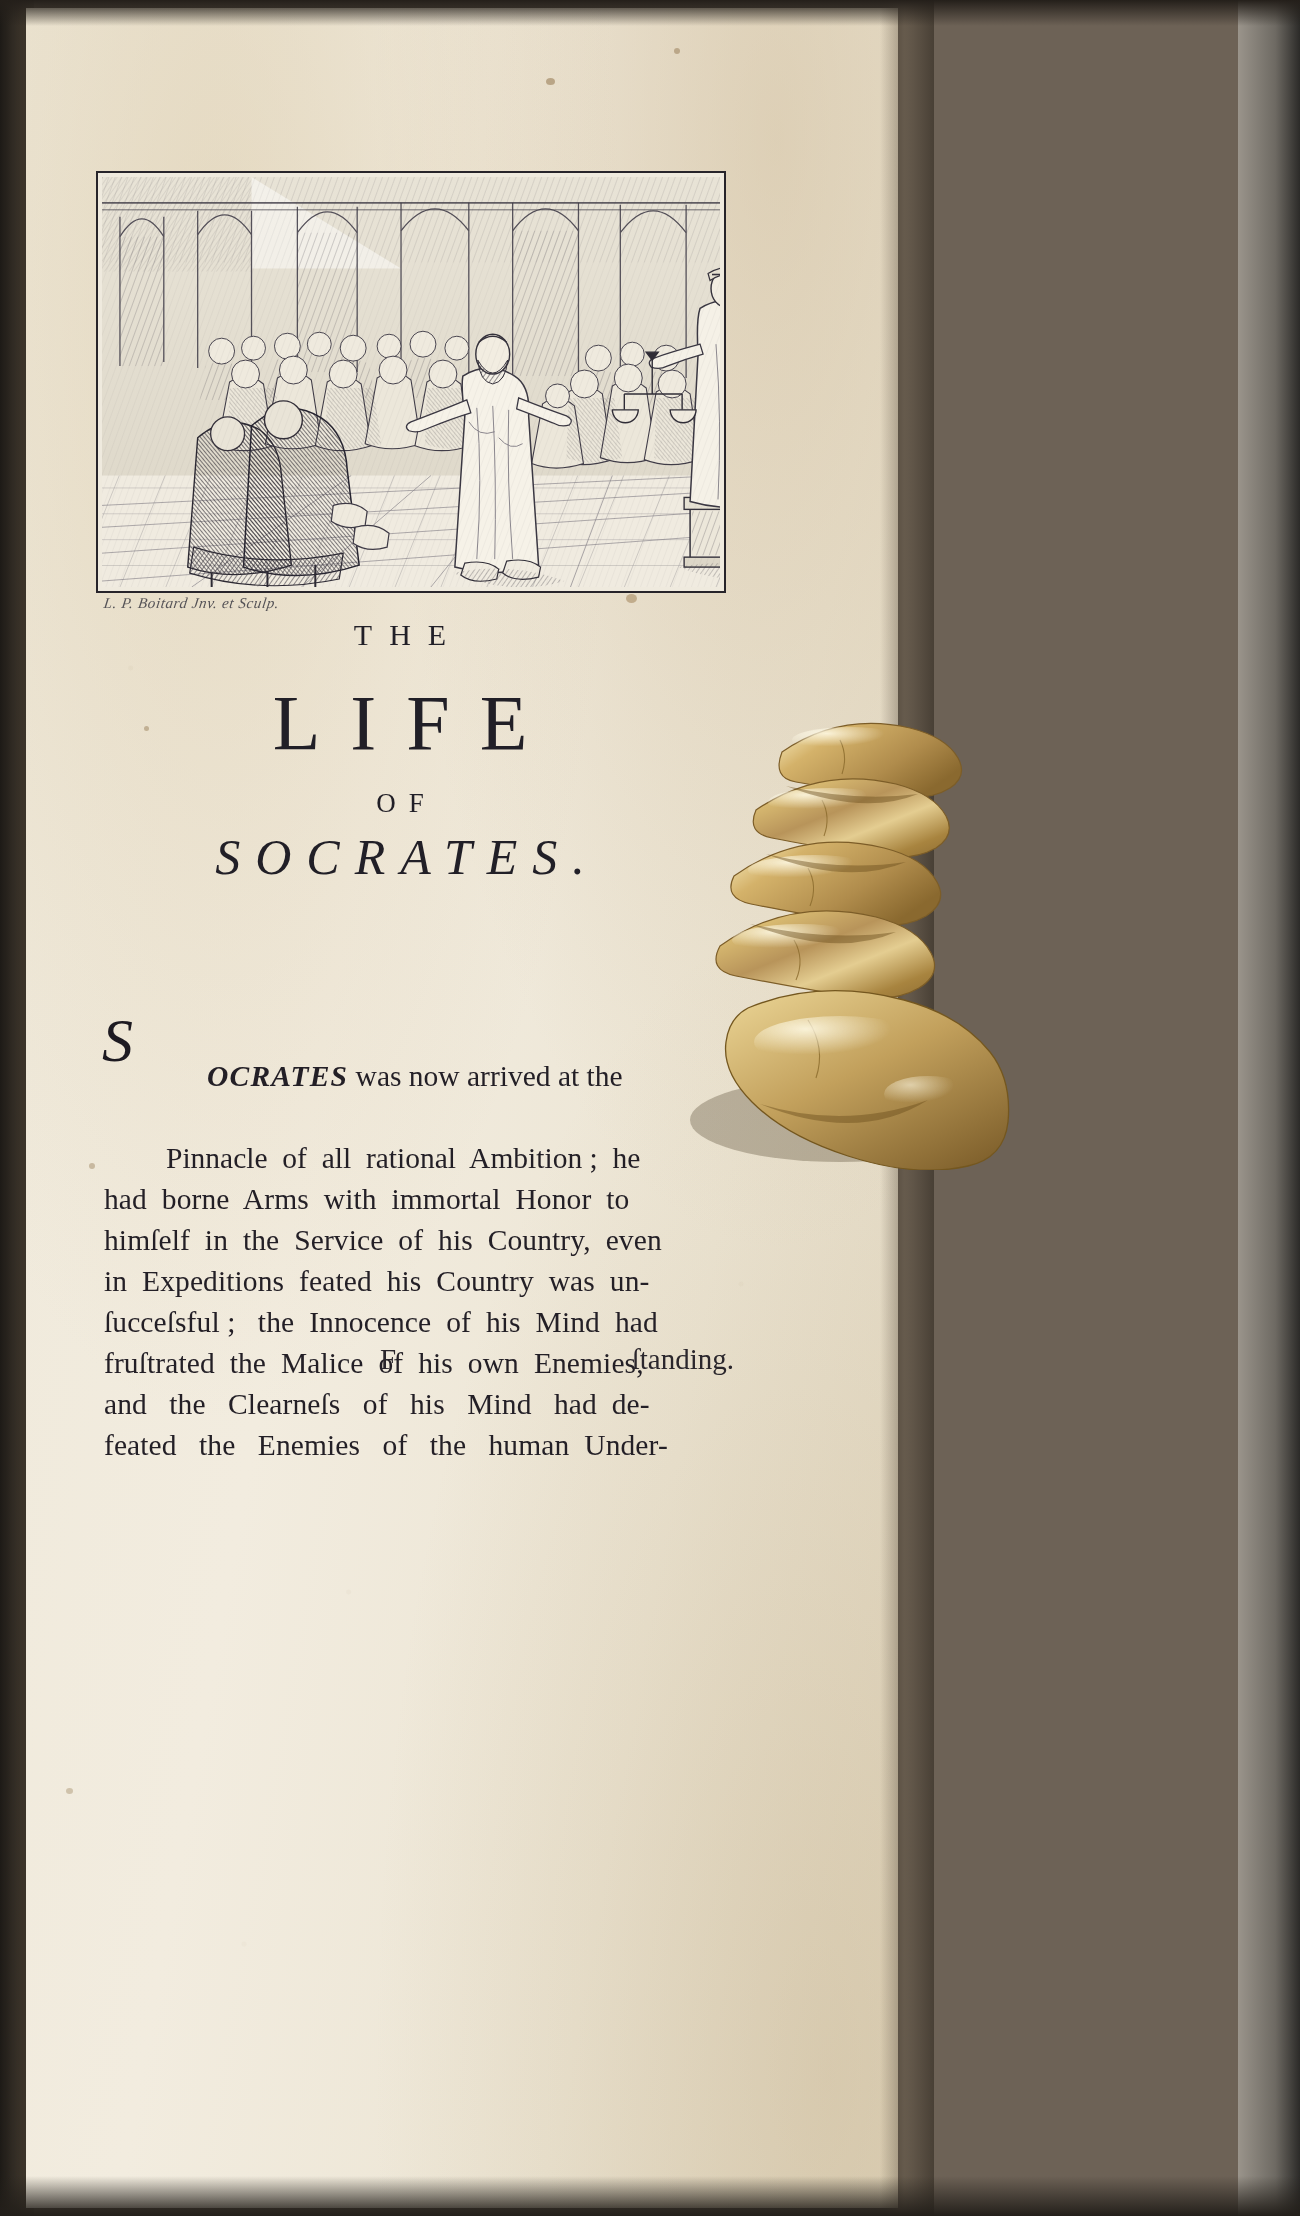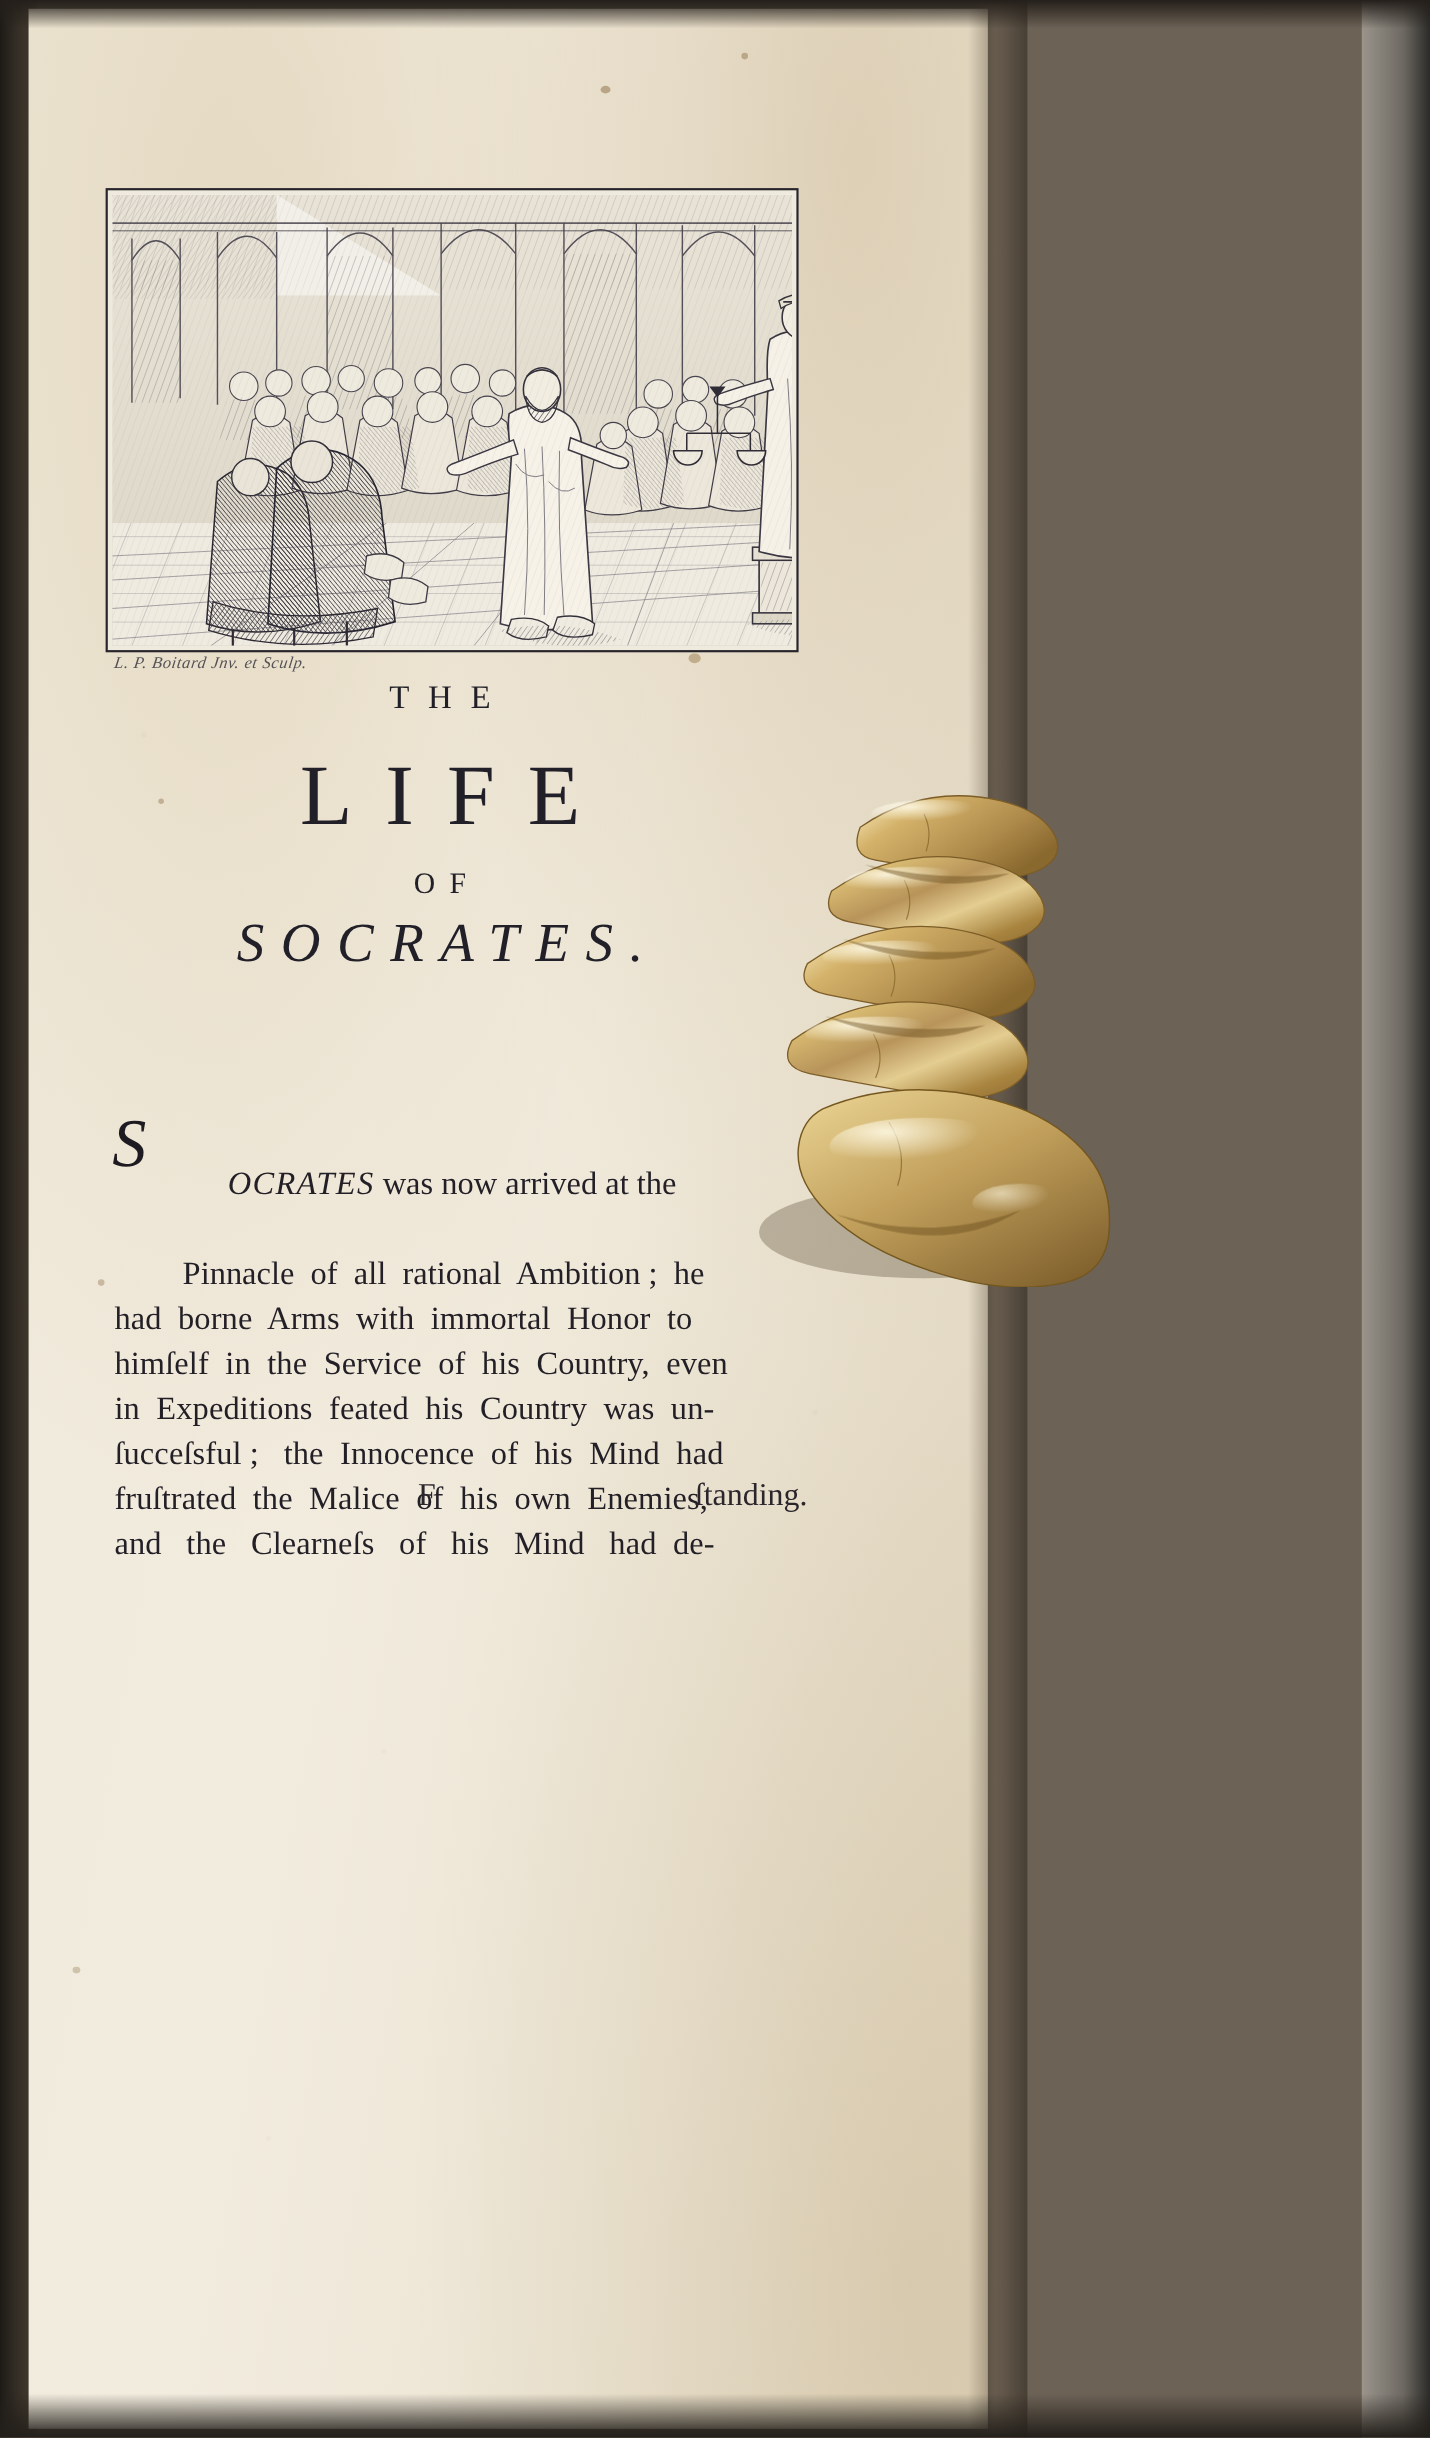--- a/index.html
+++ b/index.html
@@ -59,21 +59,21 @@
   .ln-of{font-size:27px;letter-spacing:13px;margin-left:13px;line-height:1;margin-top:28px;}
   .ln-socrates{font-size:50px;font-style:italic;letter-spacing:15px;margin-left:15px;line-height:1;margin-top:15px;}
   .ln-book{font-size:34px;letter-spacing:9px;margin-left:9px;line-height:1;margin-top:34px;}
 
   .body-text{position:absolute;left:78px;top:1007px;width:632px;color:#231f26;}
   .body-line{font-size:29.5px;line-height:41px;white-space:pre;position:relative;}
   .body-line.just{letter-spacing:.1px;}
   .dropcap{position:absolute;left:-2px;top:-6px;font-size:62px;font-style:italic;line-height:1;color:#1d1a21;}
   .first-line{padding-left:44px;}
   .second-line{padding-left:62px;}
-  .ital-caps{font-style:italic;letter-spacing:1.2px;}
+  .ital-caps{font-style:italic;letter-spacing:1.2px;font-weight:bold;}
 
   .foot-row{position:absolute;left:78px;top:1335px;width:632px;height:44px;}
   .sig-mark{position:absolute;left:276px;top:0;font-size:29px;color:#2a262c;}
   .catchword{position:absolute;right:2px;top:0;font-size:29px;color:#2a262c;}
 
   
   .hand{position:absolute;left:690px;top:690px;width:330px;height:480px;pointer-events:none;}
 </style>
 </head>
 <body>
@@ -334,20 +334,21 @@
       <div class="body-line first-line">
         <span class="dropcap">S</span><span class="ital-caps">OCRATES</span><span> was now arrived at the</span>
       </div>
       <div class="body-line second-line">Pinnacle  of  all  rational  Ambition ;  he</div>
       <div class="body-line just">had  borne  Arms  with  immortal  Honor  to</div>
       <div class="body-line just">himſelf  in  the  Service  of  his  Country,  even</div>
       <div class="body-line just">in  Expeditions  feated  his  Country  was  un-</div>
       <div class="body-line just">ſucceſsful ;   the  Innocence  of  his  Mind  had</div>
       <div class="body-line just">fruſtrated  the  Malice  of  his  own  Enemies,</div>
       <div class="body-line just">and   the   Clearneſs   of   his   Mind   had  de-</div>
+      <div class="body-line just">feated   the   Enemies   of   the   human  Under-</div>
     </div>
 
     <div class="foot-row">
       <div class="sig-mark">F</div>
       <div class="catchword">ſtanding.</div>
     </div>
   </div>
 
   <div class="gutter"></div>
   <div class="edge-top"></div>

